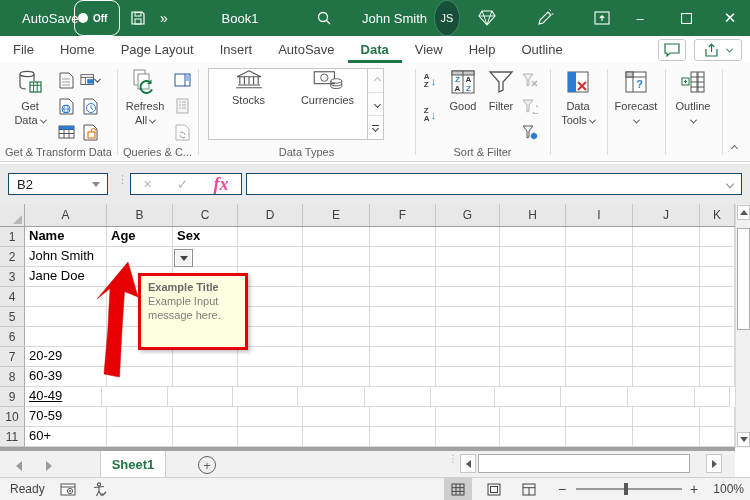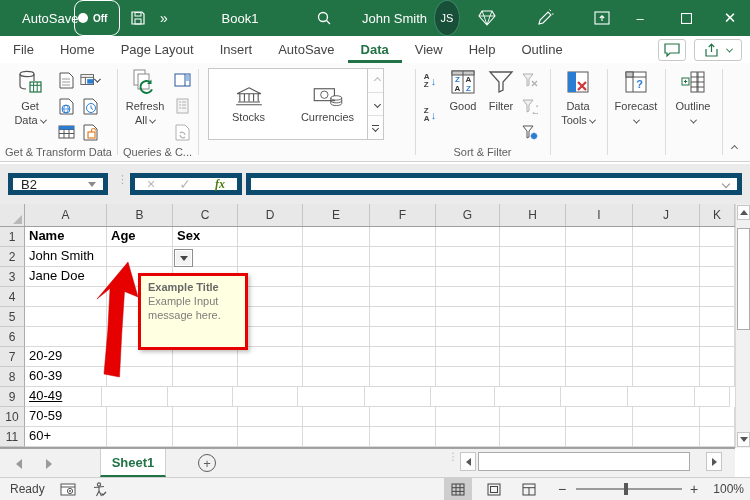--- a/index.html
+++ b/index.html
@@ -32,36 +32,36 @@
   
   #ribbon { position:absolute; left:0; top:63px; width:750px; height:99px; background:#fbfbfb; border-bottom:1px solid #d1d1d1; font-size:11px; color:#444; }
   .rgroup-label { position:absolute; bottom:3px; text-align:center; color:#5f5e5c; font-size:11px; white-space:nowrap; }
   .rsep { position:absolute; top:6px; height:86px; width:1px; background:#dcdcdc; }
   .bigbtn { position:absolute; top:4px; display:flex; flex-direction:column; align-items:center; text-align:center; line-height:14px; }
   .bigbtn .ic { height:30px; display:flex; align-items:center; justify-content:center; margin-bottom:2px; }
   .chev { display:inline-block; width:5px; height:5px; border-right:1.4px solid #444; border-bottom:1.4px solid #444; transform:rotate(45deg) translate(-1px,-1px); margin-left:3px; }
   .chev.up { transform:rotate(-135deg); }
   .smico { position:absolute; width:20px; height:20px; display:flex; align-items:center; justify-content:center; }
   .gallery { position:absolute; left:208px; top:5px; width:160px; height:72px; background:#fff; border:1px solid #c8c8c8; display:flex; }
-  .gal-item { flex:1; display:flex; flex-direction:column; align-items:center; justify-content:center; gap:3px; }
+  .gal-item { flex:1; display:flex; flex-direction:column; align-items:center; justify-content:flex-start; gap:3px; }
   .gal-scroll { position:absolute; left:368px; top:5px; width:16px; height:72px; border:1px solid #c8c8c8; border-left:none; background:#fdfdfd; display:flex; flex-direction:column; }
   .gal-scroll > div { flex:1; display:flex; align-items:center; justify-content:center; border-bottom:1px solid #e0e0e0; }
   .gal-scroll > div:last-child { border-bottom:none; }
   .azbtn { display:flex; align-items:center; font-size:8px; font-weight:bold; color:#444; line-height:8px; }
   .azbtn .letters { display:flex; flex-direction:column; }
   .azbtn .arrow { color:#2b7cd3; font-size:11px; margin-left:1px; }
 
   
   #formulabar { position:absolute; left:0; top:164px; width:750px; height:40px; background:#ebebeb; }
-  .fb-box { position:absolute; top:9px; height:22px; background:#fff; border:5px solid #0c4a6e; display:flex; align-items:center; }
+  .fb-box { position:absolute; top:9px; height:22px; background:#fff; border:1px solid #0c4a6e; display:flex; align-items:center; }
   #namebox { left:8px; width:100px; font-size:13px; color:#222; padding-left:8px; }
   #namebox .tri { position:absolute; right:7px; width:0; height:0; border-left:4px solid transparent; border-right:4px solid transparent; border-top:5px solid #8a8a8a; }
   #fb-dots { position:absolute; left:117px; top:13px; color:#a8a8a8; font-size:11px; letter-spacing:0; line-height:5px; }
   #fb-btns { left:130px; width:112px; justify-content:space-around; font-size:14px; color:#b5b5b5; }
-  #fx-label { color:#4d7c0f; font-style:italic; font-weight:bold; font-family:"Liberation Serif",serif; font-size:12px; }
+  #fx-label { color:#ec4899; font-style:italic; font-weight:bold; font-family:"Liberation Serif",serif; font-size:18px; }
   #formula-input { left:246px; width:496px; font-size:13px; padding-left:6px; color:#000; }
   #formula-input .fb-chev { position:absolute; right:8px; width:6px; height:6px; border-right:1.6px solid #8a8a8a; border-bottom:1.6px solid #8a8a8a; transform:rotate(45deg); }
 
   
   #grid { position:absolute; left:0; top:204px; width:735px; height:244px; background:#fff; border-bottom:1px solid #9f9f9f; }
   #col-headers { display:flex; height:23px; background:#e8e8e8; border-bottom:1px solid #9f9f9f; }
   .corner { width:25px; border-right:1px solid #ababab; position:relative; }
   .corner::after { content:""; position:absolute; right:2px; bottom:2px; border-left:9px solid transparent; border-bottom:9px solid #b8b8b8; }
   .col-h { border-right:1px solid #c6c6c6; display:flex; align-items:center; justify-content:center; font-size:12px; color:#3f3f3f; }
   .grow { display:flex; height:20px; }
@@ -80,21 +80,21 @@
 
   
   #dv-dropdown { position:absolute; left:174px; top:249px; width:19px; height:18px; background:#f2f2f2; border:1px solid #8f8f8f; box-shadow:0 0 0 1px #fff inset; display:flex; align-items:center; justify-content:center; }
   #dv-dropdown .tri { width:0; height:0; border-left:4px solid transparent; border-right:4px solid transparent; border-top:5px solid #444; }
   #tooltip { position:absolute; left:138px; top:273px; width:110px; height:77px; background:#ffffe1; border:3px solid #e60000; box-shadow:2px 2px 4px rgba(0,0,0,.25); padding:5px 7px; z-index:4; }
   #tooltip .tt-title { font-size:11px; font-weight:bold; color:#686868; margin-bottom:1px; }
   #tooltip .tt-body { font-size:11px; color:#7d7d7d; line-height:14px; }
   #arrow-svg { position:absolute; left:95px; top:253px; z-index:5; }
 
   
-  #sheetrow { position:absolute; left:0; top:448px; width:735px; height:29px; background:#f1f1f1; border-top:1px solid #a3a3a3; }
+  #sheetrow { position:absolute; left:0; top:448px; width:735px; height:29px; background:#f1f1f1; border-top:3px solid #a3a3a3; }
   .nav-tri { position:absolute; top:10px; }
   .ntl { left:16px; width:0; height:0; border-top:5px solid transparent; border-bottom:5px solid transparent; border-right:6px solid #9a9a9a; }
   .ntr { left:46px; width:0; height:0; border-top:5px solid transparent; border-bottom:5px solid transparent; border-left:6px solid #9a9a9a; }
   #sheet-tab { position:absolute; left:100px; top:0; width:66px; height:28px; background:#fff; border-left:1px solid #cfcfcf; border-right:1px solid #cfcfcf; border-bottom:2px solid #217346; display:flex; align-items:center; justify-content:center; font-size:13px; font-weight:bold; color:#217346; }
   #new-sheet { position:absolute; left:198px; top:5px; width:18px; height:18px; border:1.5px solid #5f5f5f; border-radius:50%; display:flex; align-items:center; justify-content:center; color:#5f5f5f; font-size:13px; line-height:13px; }
   #hsplit-dots { position:absolute; left:448px; top:5px; color:#b0b0b0; font-size:10px; line-height:6px; text-align:center; }
   #hscroll { position:absolute; left:460px; top:3px; width:262px; height:19px; }
   #hs-left { position:absolute; left:0; top:0; width:16px; height:19px; background:#fdfdfd; border:1px solid #c6c6c6; display:flex; align-items:center; justify-content:center; }
   #hs-thumb { position:absolute; left:18px; top:0; width:212px; height:19px; background:#fff; border:1px solid #ababab; }
   #hs-right { position:absolute; left:246px; top:0; width:16px; height:19px; background:#fdfdfd; border:1px solid #c6c6c6; display:flex; align-items:center; justify-content:center; }
@@ -318,20 +318,21 @@
           <span class="chev up" style="border-color:#b8b8b8;"></span>
         </div>
       <div>
           <span class="chev" style="transform:rotate(45deg);"></span>
         </div>
       <div style="flex-direction:column;">
           <span style="width:7px;border-top:1.4px solid #444;"></span>
           <span class="chev" style="transform:rotate(45deg);margin:0;"></span>
         </div>
     </div>
+    <div class="rgroup-label" style="left:198px; width:217px;">Data Types</div>
     <div class="rsep" style="left:415px;"></div>
 
     <div class="smico azbtn" style="left:420px; top:8px;">
       <span class="letters">
           <span>A</span>
           <span>Z</span>
         </span>
         <span class="arrow">↓</span>
     </div>
     <div class="smico azbtn" style="left:420px; top:42px;">

